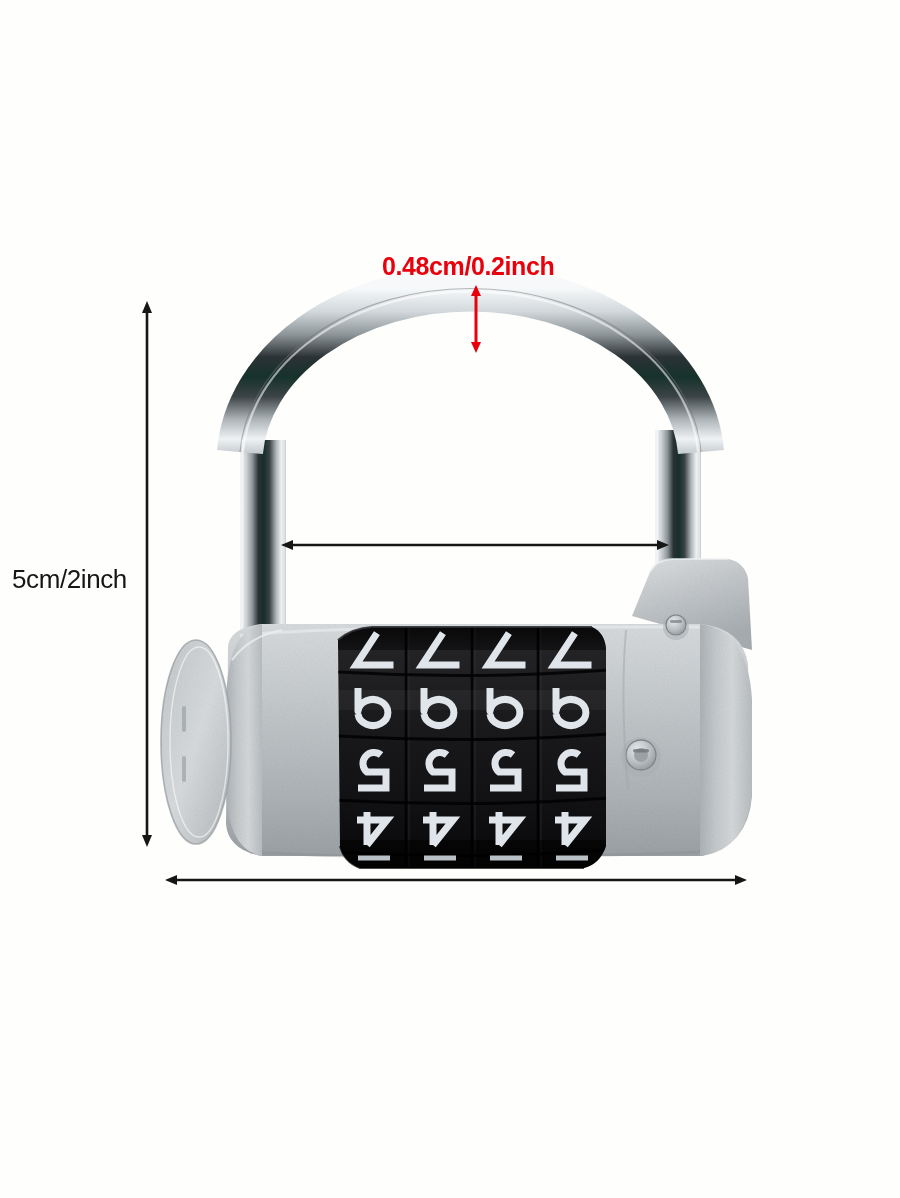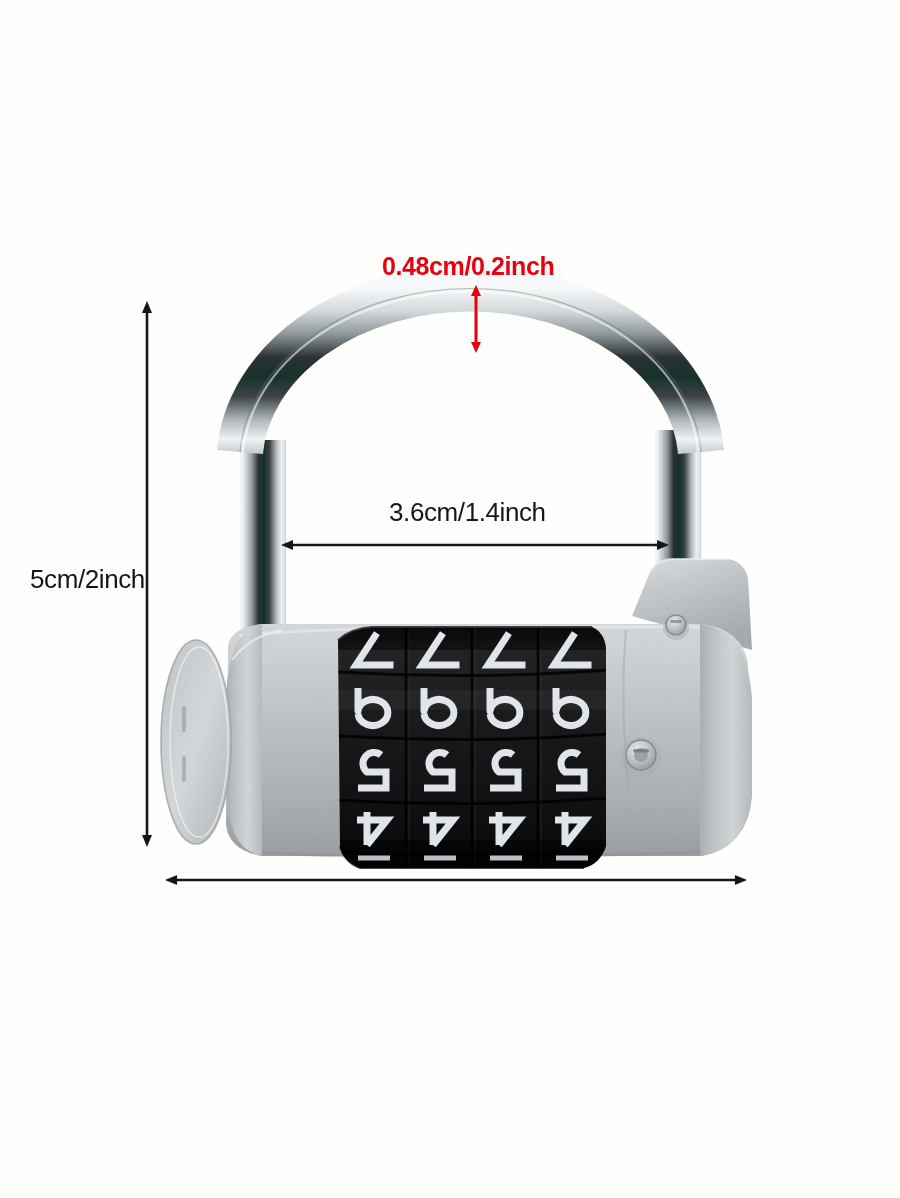--- a/index.html
+++ b/index.html
@@ -34,21 +34,21 @@
     font-size: 25px;
     color: #e8000d;
     font-weight: 600;
   }
   #label-inner-width {
     left: 389px;
     top: 497px;
     font-size: 26px;
   }
   #label-height {
-    left: 30px;
+    left: 12px;
     top: 564px;
     font-size: 26px;
   }
   #label-overall-width {
     left: 366px;
     top: 897px;
     font-size: 26px;
   }
 
   
@@ -373,18 +373,17 @@
 
     <line x1="292" y1="545" x2="658" y2="545" stroke="#161616" stroke-width="2.6" marker-start="url(#mkBlackStart)" marker-end="url(#mkBlackEnd)"></line>
 
     <line x1="176" y1="880" x2="736" y2="880" stroke="#161616" stroke-width="2.6" marker-start="url(#mkBlackStart)" marker-end="url(#mkBlackEnd)"></line>
 
     <line x1="476" y1="295" x2="476" y2="343" stroke="#e8000d" stroke-width="3" marker-start="url(#mkRedStart)" marker-end="url(#mkRedEnd)"></line>
   </svg>
 
   <div class="dim-label" id="label-thickness">0.48cm/0.2inch</div>
 
-  <div class="dim-label" id="label-inner-width">3.6cm/1.4inch</div>
 
   <div class="dim-label" id="label-height">5cm/2inch</div>
 
 
 </div>
 
 </body></html>

